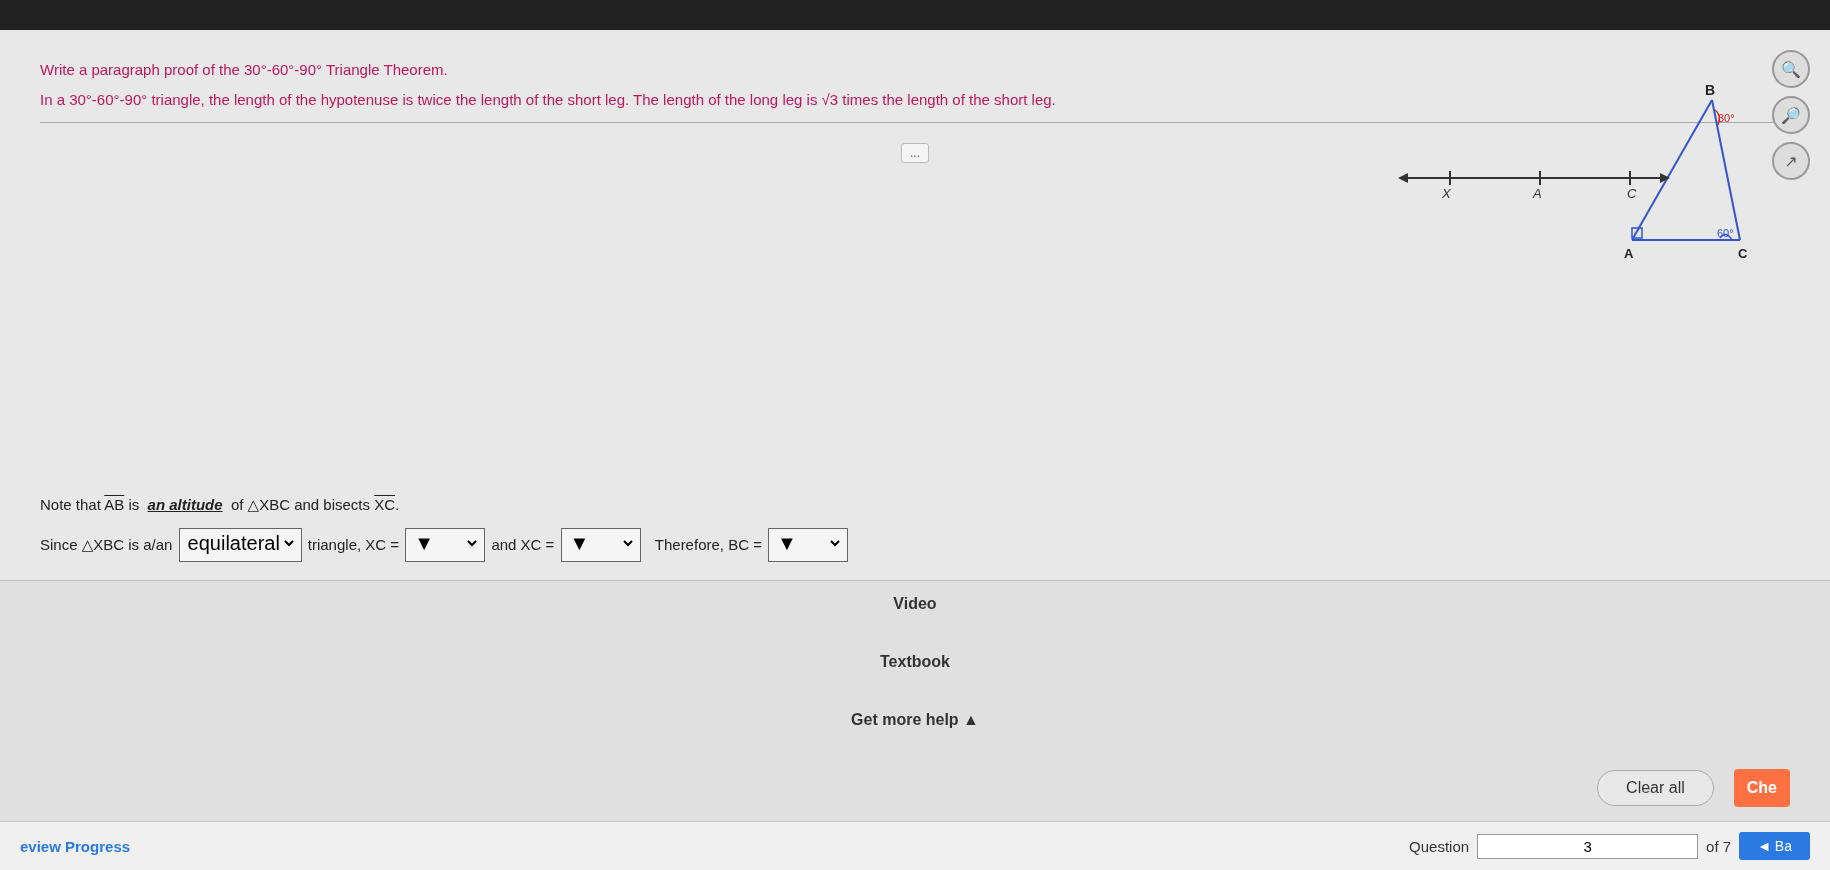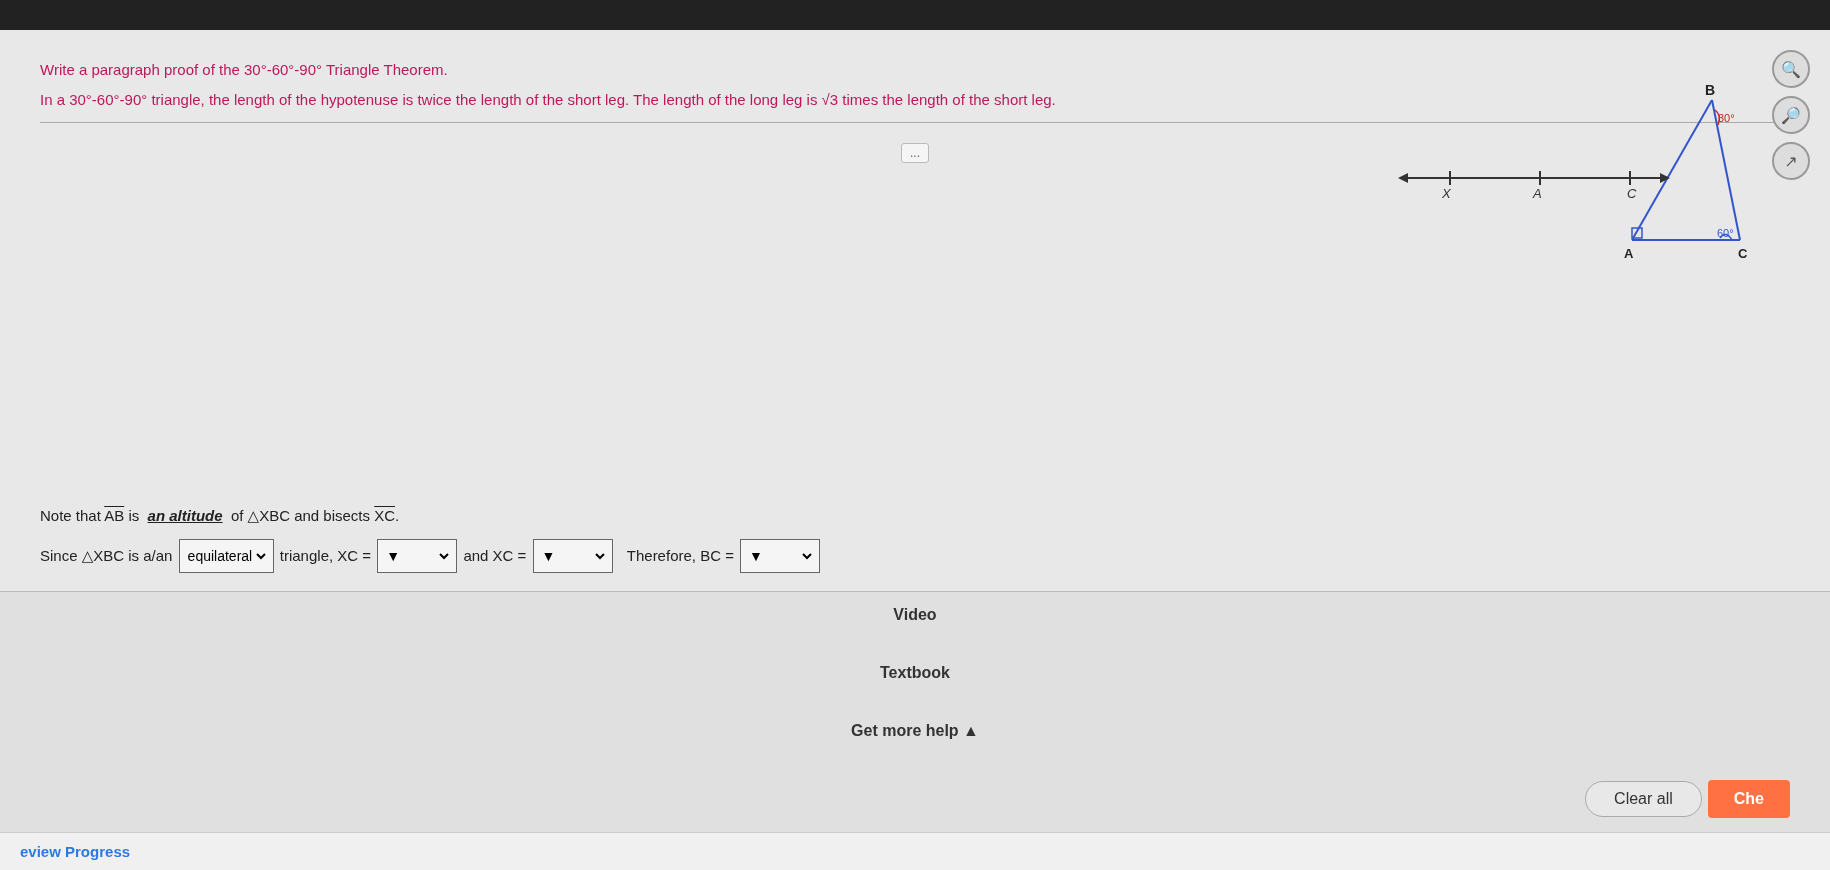--- a/index.html
+++ b/index.html
@@ -111,21 +111,21 @@
       border: 1px solid #666;
       background: #f5f5f5;
       padding: 2px 4px;
       margin: 0 2px;
       min-width: 80px;
       font-size: 14px;
     }
     .inline-select select {
       border: none;
       background: transparent;
-      font-size: 14px;
+      font-size: 20px;
       outline: none;
       min-width: 70px;
     }
     .underline { text-decoration: underline; }
     .overline { text-decoration: overline; }
     .bottom-bar {
       background: #e0e0e0;
       border-top: 1px solid #bbb;
       padding: 14px 40px;
       display: flex;
@@ -143,37 +143,37 @@
     .get-more-help {
       font-size: 16px;
       font-weight: bold;
       color: #333;
       cursor: pointer;
     }
     .bottom-right {
       margin-left: auto;
       display: flex;
       align-items: center;
-      gap: 6px;
+      gap: 20px;
     }
     .clear-all-btn {
       border: 1px solid #aaa;
       background: #e8e8e8;
       border-radius: 20px;
       padding: 8px 28px;
       font-size: 16px;
       color: #333;
       cursor: pointer;
     }
     .check-btn {
       background: #ff7043;
       color: white;
       border: none;
       border-radius: 4px;
-      padding: 10px 26px;
+      padding: 10px 13px;
       font-size: 16px;
       cursor: pointer;
       font-weight: bold;
     }
     .footer-bar {
       background: #f0f0f0;
       border-top: 1px solid #ccc;
       padding: 10px 20px;
       display: flex;
       align-items: center;
@@ -340,13 +340,19 @@
       <button class="check-btn">Che</button>
     </div>
   </div>
 
 </div>
 
 <div class="footer-bar">
   <span class="review-progress">
     <span>eview Progress</span>
   </span>
+  <div class="question-nav">
+    <span>Question</span>
+    <input class="question-num-box" type="text" value="3" style="">
+    <span>of 7</span>
+    <button class="nav-btn">◄ Ba</button>
+  </div>
 </div>
 
 </body></html>

